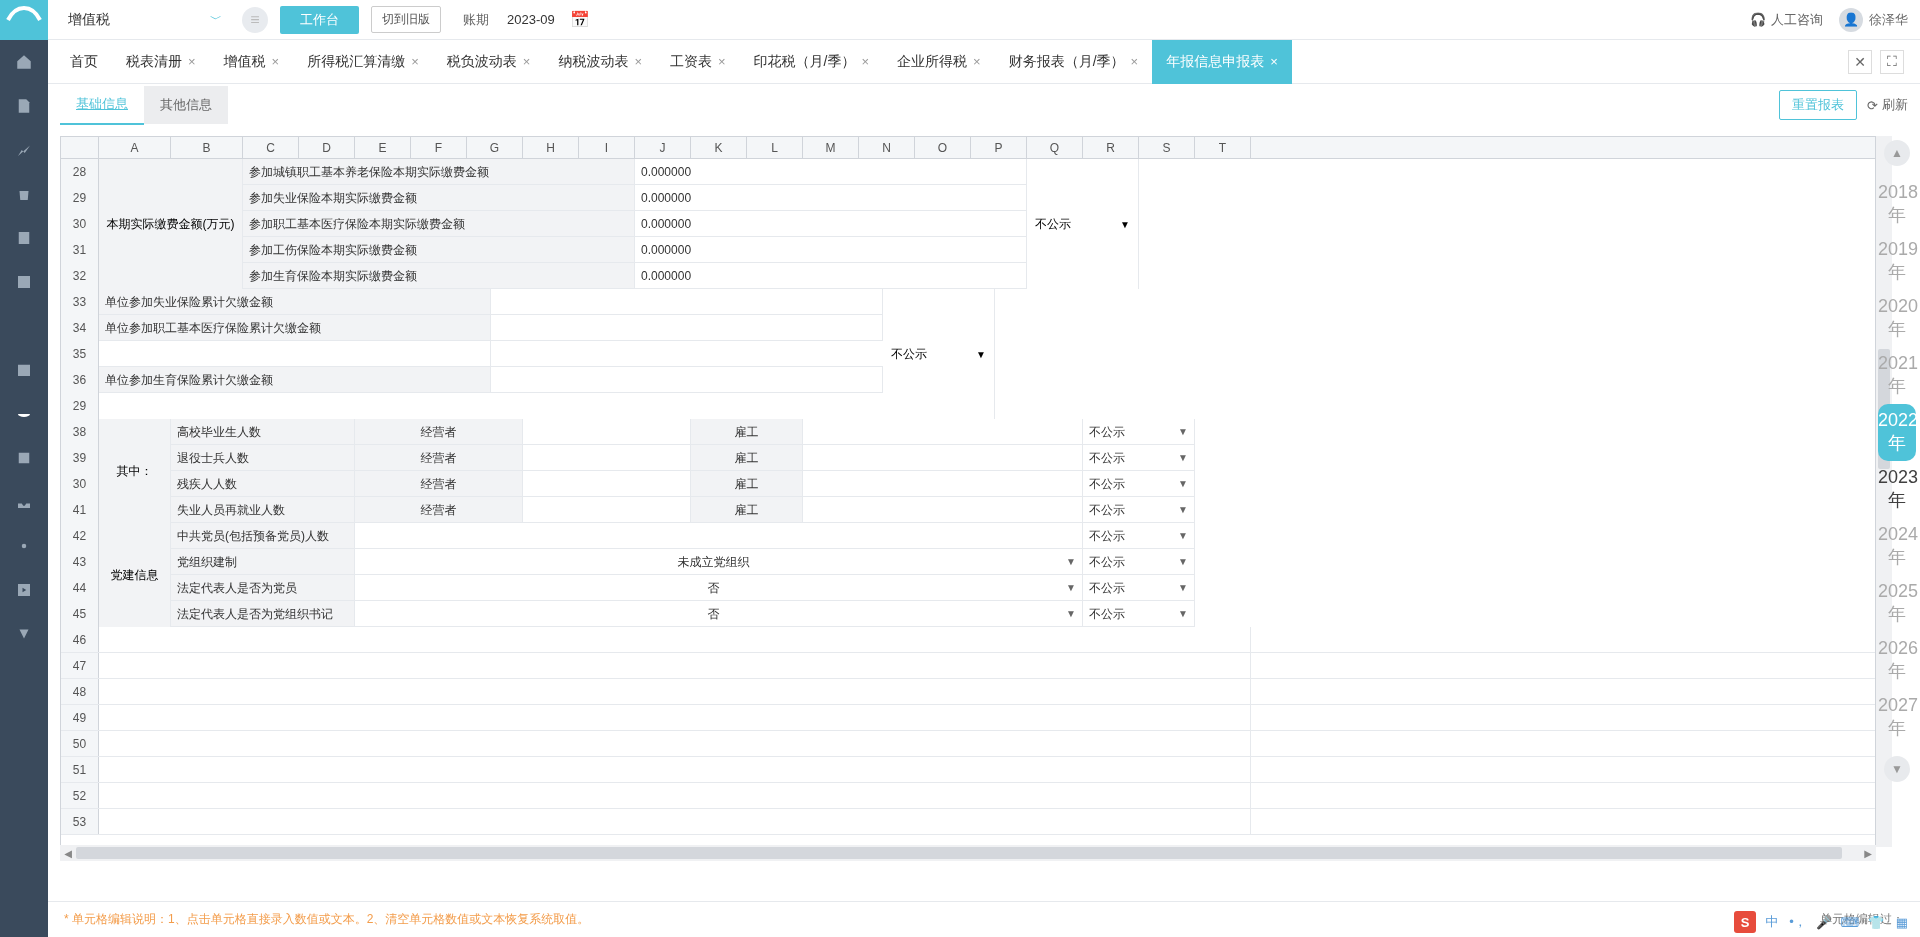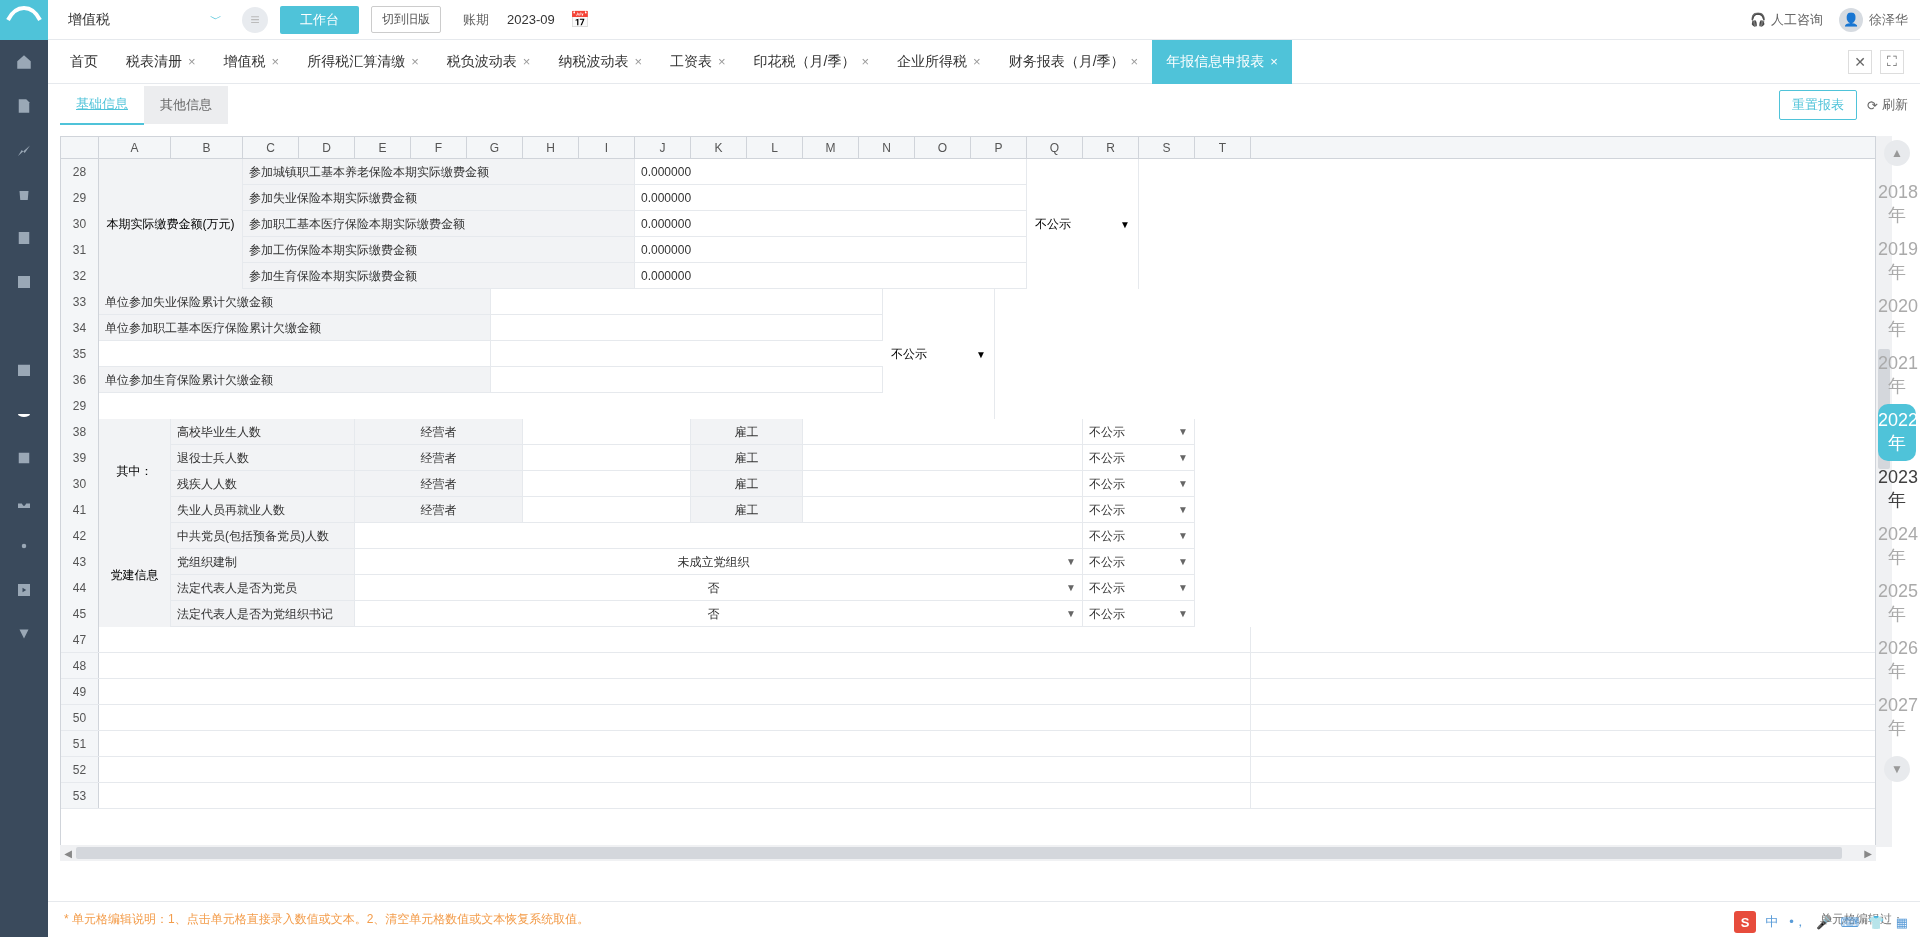--- a/index.html
+++ b/index.html
@@ -406,20 +406,24 @@
               <div class="cell " style="width:112px">不公示<span class="dropdown-indicator">▼</span></div>
             </div>
             <div style="display:flex;height:26px;border-bottom:1px solid #e6e9ed">
               <div class="cell gray" style="width:184px">法定代表人是否为党组织书记</div>
               <div class="cell center" style="width:728px">否<span class="dropdown-indicator">▼</span></div>
               <div class="cell " style="width:112px">不公示<span class="dropdown-indicator">▼</span></div>
             </div>
           </div>
         </div>
         <div style="display:flex;height:26px;border-bottom:1px solid #e6e9ed">
+          <div class="row-h">46</div>
+          <div class="cell " style="width:1152px"></div>
+        </div>
+        <div style="display:flex;height:26px;border-bottom:1px solid #e6e9ed">
           <div class="row-h">47</div>
           <div class="cell " style="width:1152px"></div>
         </div>
         <div style="display:flex;height:26px;border-bottom:1px solid #e6e9ed">
           <div class="row-h">48</div>
           <div class="cell " style="width:1152px"></div>
         </div>
         <div style="display:flex;height:26px;border-bottom:1px solid #e6e9ed">
           <div class="row-h">49</div>
           <div class="cell " style="width:1152px"></div>

